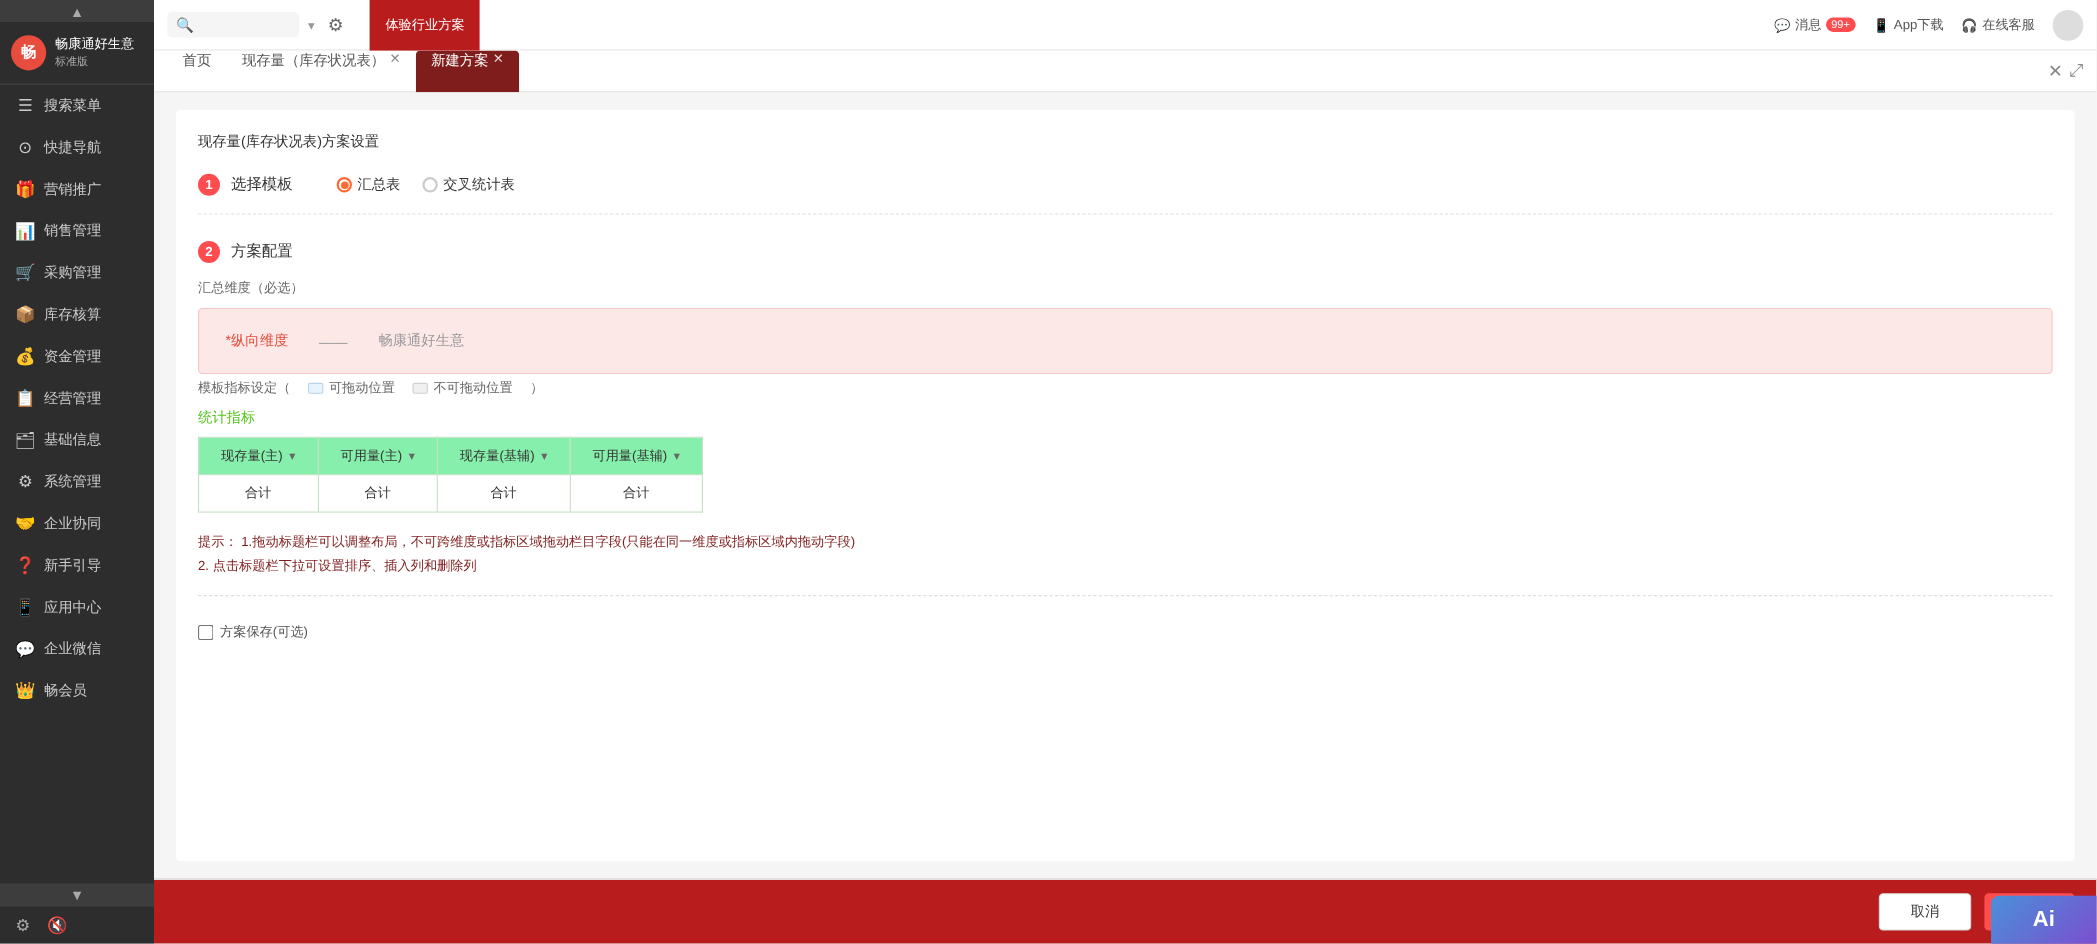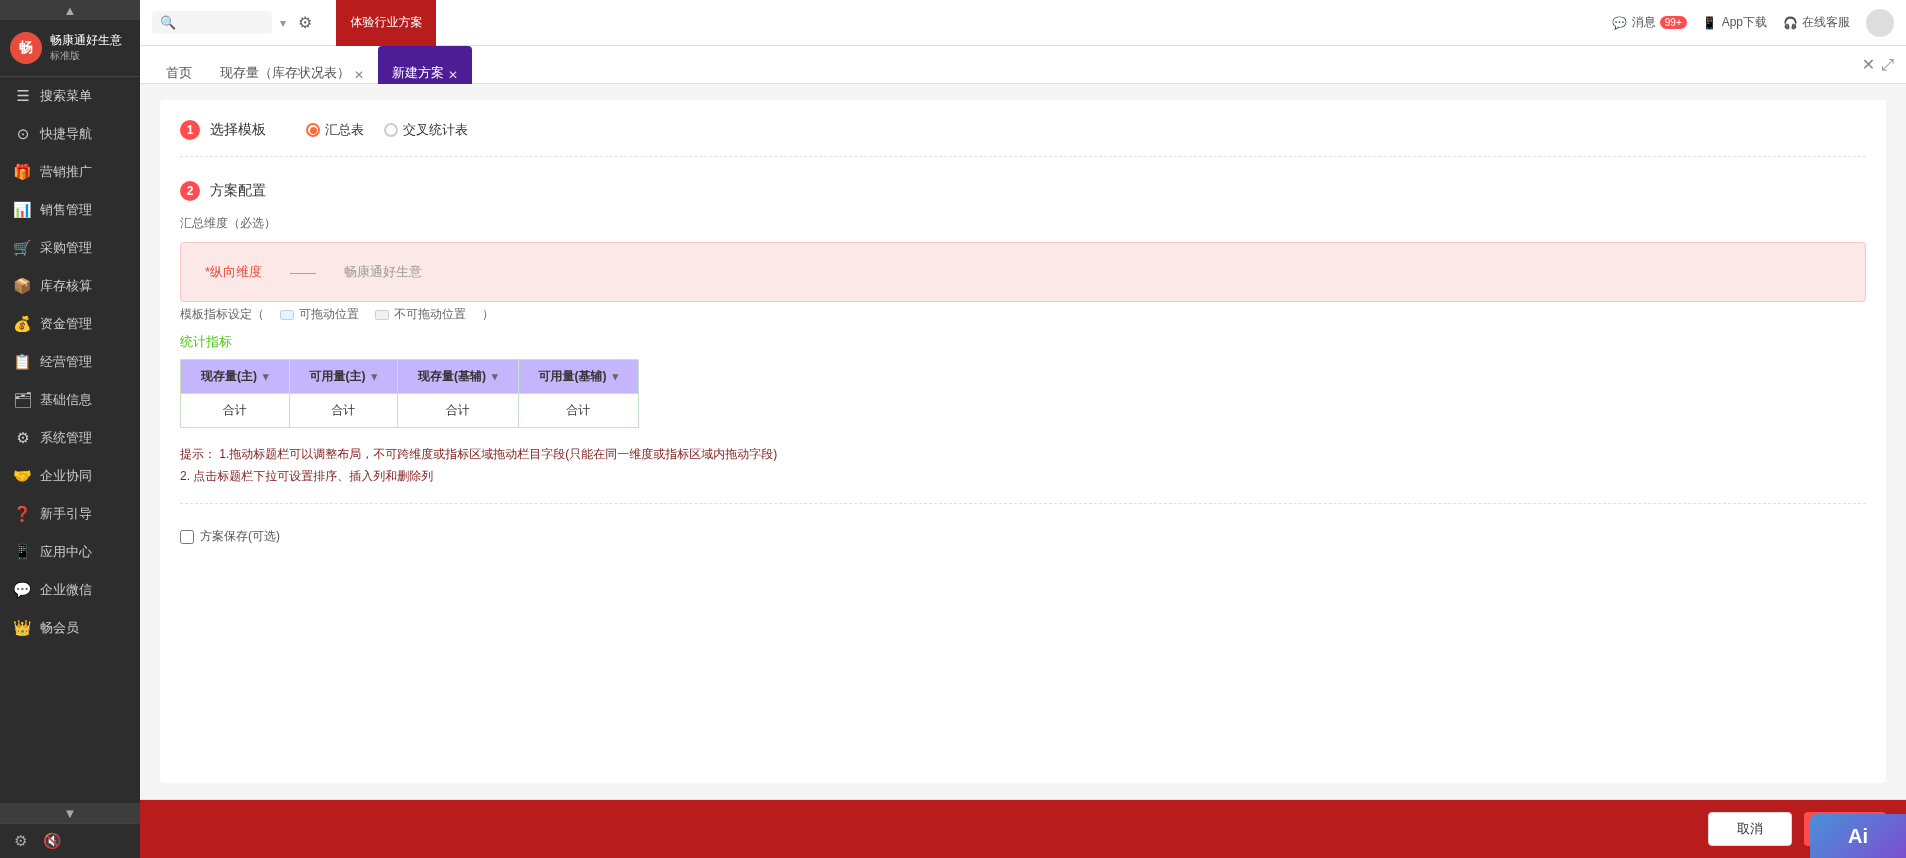--- a/index.html
+++ b/index.html
@@ -122,30 +122,30 @@
     .tabs {
       background: #fff;
       display: flex;
       align-items: center;
       border-bottom: 1px solid #e0e0e0;
       padding: 0 12px;
       flex-shrink: 0;
       height: 38px;
     }
     .tab {
-      display: flex; align-items: flex-end; gap: 4px;
+      display: flex; align-items: flex-start; gap: 4px;
       padding: 0 14px;
       height: 38px;
       font-size: 13px;
       cursor: pointer;
       color: #555;
       border-bottom: 2px solid transparent;
     }
     .tab.active {
-      background: #4c1d95;
+      background: #7f1d1d;
       color: #fff;
       border-radius: 4px 4px 0 0;
     }
     .tab-close { font-size: 12px; color: #888; cursor: pointer; }
     .tab.active .tab-close { color: rgba(255,255,255,0.8); }
     .tab-expand { margin-left: auto; display: flex; gap: 6px; }
     .tab-expand-btn { background: none; border: none; cursor: pointer; color: #888; font-size: 16px; }
 
     
     .content {
@@ -256,23 +256,23 @@
 
     
     .stat-table { border: 1px solid #d0e8d0; border-collapse: collapse; width: auto; }
     .stat-table th, .stat-table td {
       border: 1px solid #c8e0c8;
       padding: 8px 20px;
       text-align: center;
       font-size: 12px;
     }
     .stat-table th {
-      background: #c4b5fd;
+      background: #86efac;
       color: #333;
-      font-weight: bold;
+      font-weight: normal;
     }
     .stat-table td { color: #333; background: #fff; }
     .th-inner { display: flex; align-items: center; justify-content: center; gap: 6px; }
     .th-arrow { color: #666; font-size: 11px; cursor: pointer; }
 
     
     .tips { margin-top: 16px; }
     .tip-line { font-size: 12px; color: #7f1d1d; line-height: 1.8; }
 
     
@@ -453,20 +453,21 @@
     </div>
     <div class="tab-expand">
       <button class="tab-expand-btn">✕</button>
       <button class="tab-expand-btn">⤢</button>
     </div>
   </div>
 
   <div class="content">
     <div class="content-inner">
 
+      <div class="page-title">现存量(库存状况表)方案设置</div>
 
       <div class="section">
         <div class="section-header">
           <div class="section-num">1</div>
           <span class="section-title">选择模板</span>
           <div class="template-options">
             <label class="radio-option">
               <div class="radio-circle checked">
                 <div class="radio-dot"></div>
               </div>

